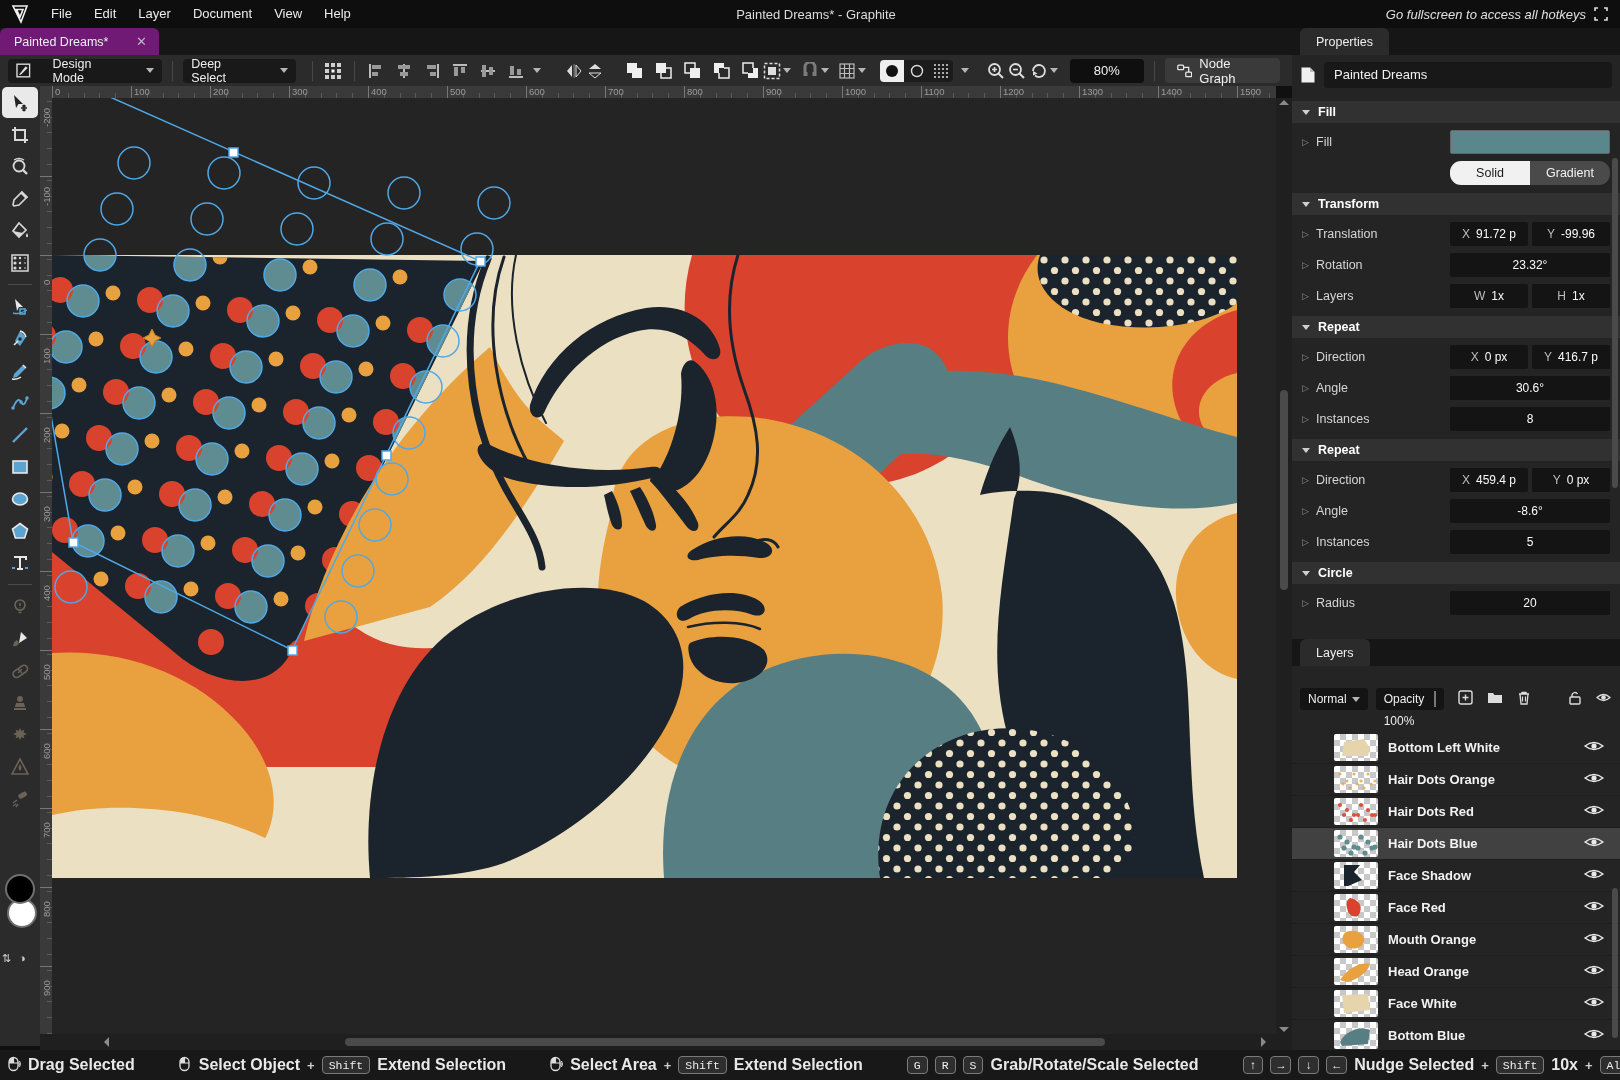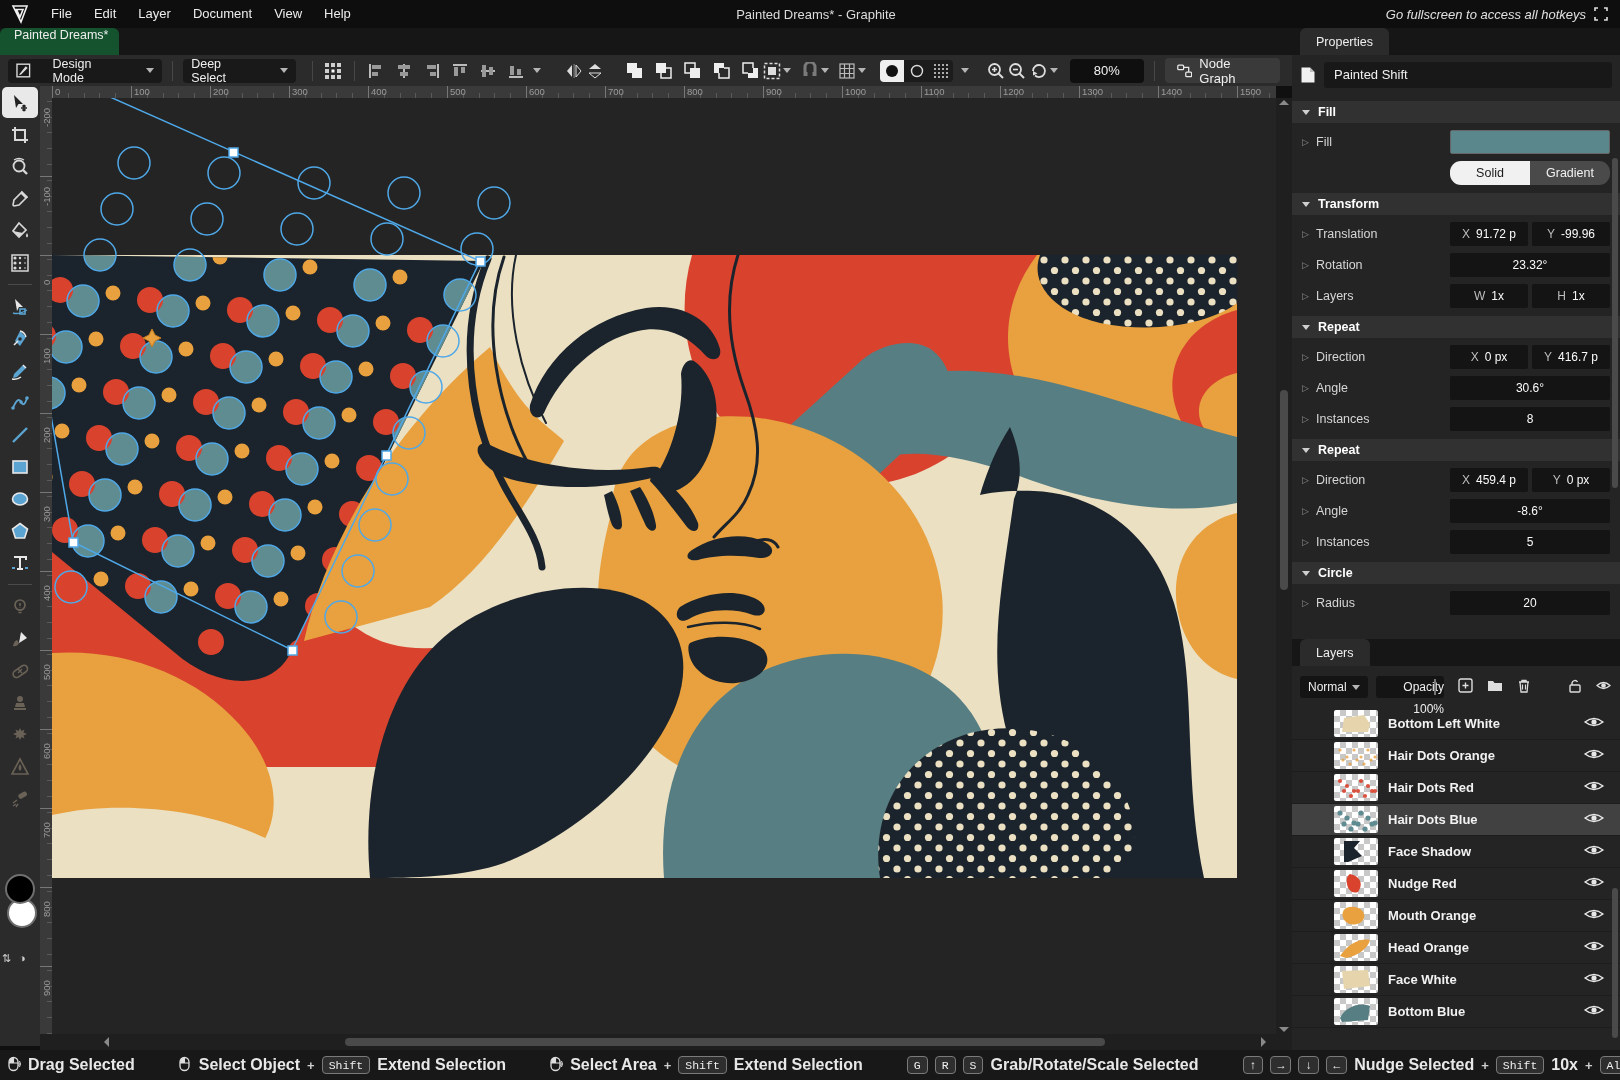--- a/index.html
+++ b/index.html
@@ -12,22 +12,22 @@
   #menubar { position:absolute; left:0; top:0; width:1620px; height:28px; background:#0e0e0e;
     display:flex; align-items:center; }
   #logo { width:22px; height:20px; margin:0 8px 0 10px; }
   .menu-item { padding:0 11px; height:28px; line-height:28px; color:#ececec; cursor:default; }
   #win-title { position:absolute; left:12px; right:0; text-align:center; color:#dcdcdc; pointer-events:none; }
   #fullscreen-hint { position:absolute; right:12px; top:0; height:28px; display:flex; align-items:center;
     gap:8px; font-style:italic; color:#e0e0e0; }
 
   
   #tabbar { position:absolute; left:0; top:28px; width:1292px; height:27px; background:#161616; display:flex; }
-  .doc-tab { background:#14532d; height:27px; padding:0 10px 0 14px; display:flex; align-items:center; gap:26px;
-    border-radius:6px 6px 0 0; font-size:12.5px; color:#eee;flex-direction:column; }
+  .doc-tab { background:#701a75; height:27px; padding:0 10px 0 14px; display:flex; align-items:center; gap:26px;
+    border-radius:6px 6px 0 0; font-size:12.5px; color:#eee; }
   .tab-close { color:#b9b9b9; font-size:13px; width:14px; text-align:center; }
 
   
   #toolbar { position:absolute; left:0; top:55px; width:1292px; height:31px; background:#2b2b2b;
     display:flex; align-items:center; }
   .tb-btn { background:#191919; border-radius:4px; height:24px; display:flex; align-items:center;
     padding:0 8px; gap:22px; color:#eee; font-size:12.5px; }
   .caret { width:0; height:0; border-left:4px solid transparent; border-right:4px solid transparent;
     border-top:5px solid #b5b5b5; display:inline-block; }
   .tb-sep { width:1px; height:20px; background:#474747; margin:0 10px; }
@@ -89,21 +89,21 @@
   .pfields { flex:1; display:flex; gap:4px; }
   .pfield { background:#141414; border-radius:2px; height:24px; flex:1; display:flex; align-items:center;
     justify-content:center; font-size:12px; color:#fafafa; gap:6px; padding:0 6px; overflow:hidden; white-space:nowrap; }
   .pfield .fk { color:#bdbdbd; }
   .swatch { height:24px; flex:1; border-radius:2px; border:1px solid #666; }
   .segmented { display:flex; flex:1; border-radius:11px; overflow:hidden; }
   .seg-opt { flex:1; height:24px; display:flex; align-items:center; justify-content:center; font-size:12.5px;
     background:#4a4a4a; color:#f2f2f2; }
   .seg-opt.on { background:#f1f1f1; color:#1a1a1a; }
   
-  #layers-controls { display:flex; align-items:center; gap:8px; padding:10px 8px;text-align:right; }
+  #layers-controls { display:flex; align-items:center; gap:8px; padding:22px 8px; }
   #blend-btn { background:#141414; border-radius:3px; height:22px; display:flex; align-items:center; gap:5px;
     padding:0 8px; font-size:12px; color:#eee; }
   #opacity-box { background:#141414; border-radius:3px; height:22px; width:100px; position:relative;
     font-size:12px; color:#eee; line-height:22px; padding-left:8px; }
   #opacity-box .notch { position:absolute; right:8px; top:3px; width:2px; height:16px; background:#777; }
   .hdr-icons { display:flex; align-items:center; gap:13px; margin-left:6px; }
   .layer-row { display:flex; align-items:center; height:32px; border-bottom:1px solid #1d1d1d; padding-left:42px; gap:10px; }
   .layer-row.selected { background:#414141; }
   .thumb-box { width:44px; height:27px; border-radius:2px; overflow:hidden;
     background:repeating-conic-gradient(#c8c8c8 0% 25%, #ffffff 0% 50%) 0 0/12px 12px; }
@@ -874,21 +874,21 @@
 
   <div id="panel">
     <div class="panel-tabstrip">
       <div class="panel-tab">Properties</div>
     </div>
     <div id="doc-row">
       <svg width="16" height="18" viewBox="0 0 16 18">
         <path d="M1.5 1.5 H10 L14.5 6 V16.5 H1.5 Z" fill="#f0f0f0"></path>
         <path d="M10 1.5 L10 6 L14.5 6" fill="#bbb"></path>
       </svg>
-      <div id="doc-field">Painted Shift</div>
+      <div id="doc-field">Painted Dreams</div>
     </div>
     <div id="sections">
         <div class="section">
           <div class="sec-head">
             <span class="chev"></span>
             <span>Fill</span>
           </div>
           <div class="prow">
             <span class="disclose">▷</span>
             <span class="plabel">Fill</span>
@@ -1155,21 +1155,21 @@
           <div class="layer-name">Face Shadow</div>
           <div class="layer-eye"><svg width="20" height="14" viewBox="0 0 20 14">
               <path d="M1 7 Q10 0 19 7 Q10 14 1 7 Z" fill="none" stroke="#e8e8e8" stroke-width="1.4"></path>
               <circle cx="10" cy="7" r="2.6" fill="#e8e8e8"></circle>
             </svg></div>
         </div>
         <div class="layer-row">
           <div class="thumb-box"><svg width="44" height="27" viewBox="0 0 44 27">
               <path d="M16 4 C26 6 30 14 24 22 C18 24 14 20 13 14 C12 9 13 6 16 4 Z" fill="#D9432E"></path>
             </svg></div>
-          <div class="layer-name">Nudge Red</div>
+          <div class="layer-name">Face Red</div>
           <div class="layer-eye"><svg width="20" height="14" viewBox="0 0 20 14">
               <path d="M1 7 Q10 0 19 7 Q10 14 1 7 Z" fill="none" stroke="#e8e8e8" stroke-width="1.4"></path>
               <circle cx="10" cy="7" r="2.6" fill="#e8e8e8"></circle>
             </svg></div>
         </div>
         <div class="layer-row">
           <div class="thumb-box"><svg width="44" height="27" viewBox="0 0 44 27">
               <path d="M12 6 C22 2 32 8 30 16 C28 23 16 25 11 19 C7 14 8 9 12 6 Z" fill="#E8A13E"></path>
             </svg></div>
           <div class="layer-name">Mouth Orange</div>

